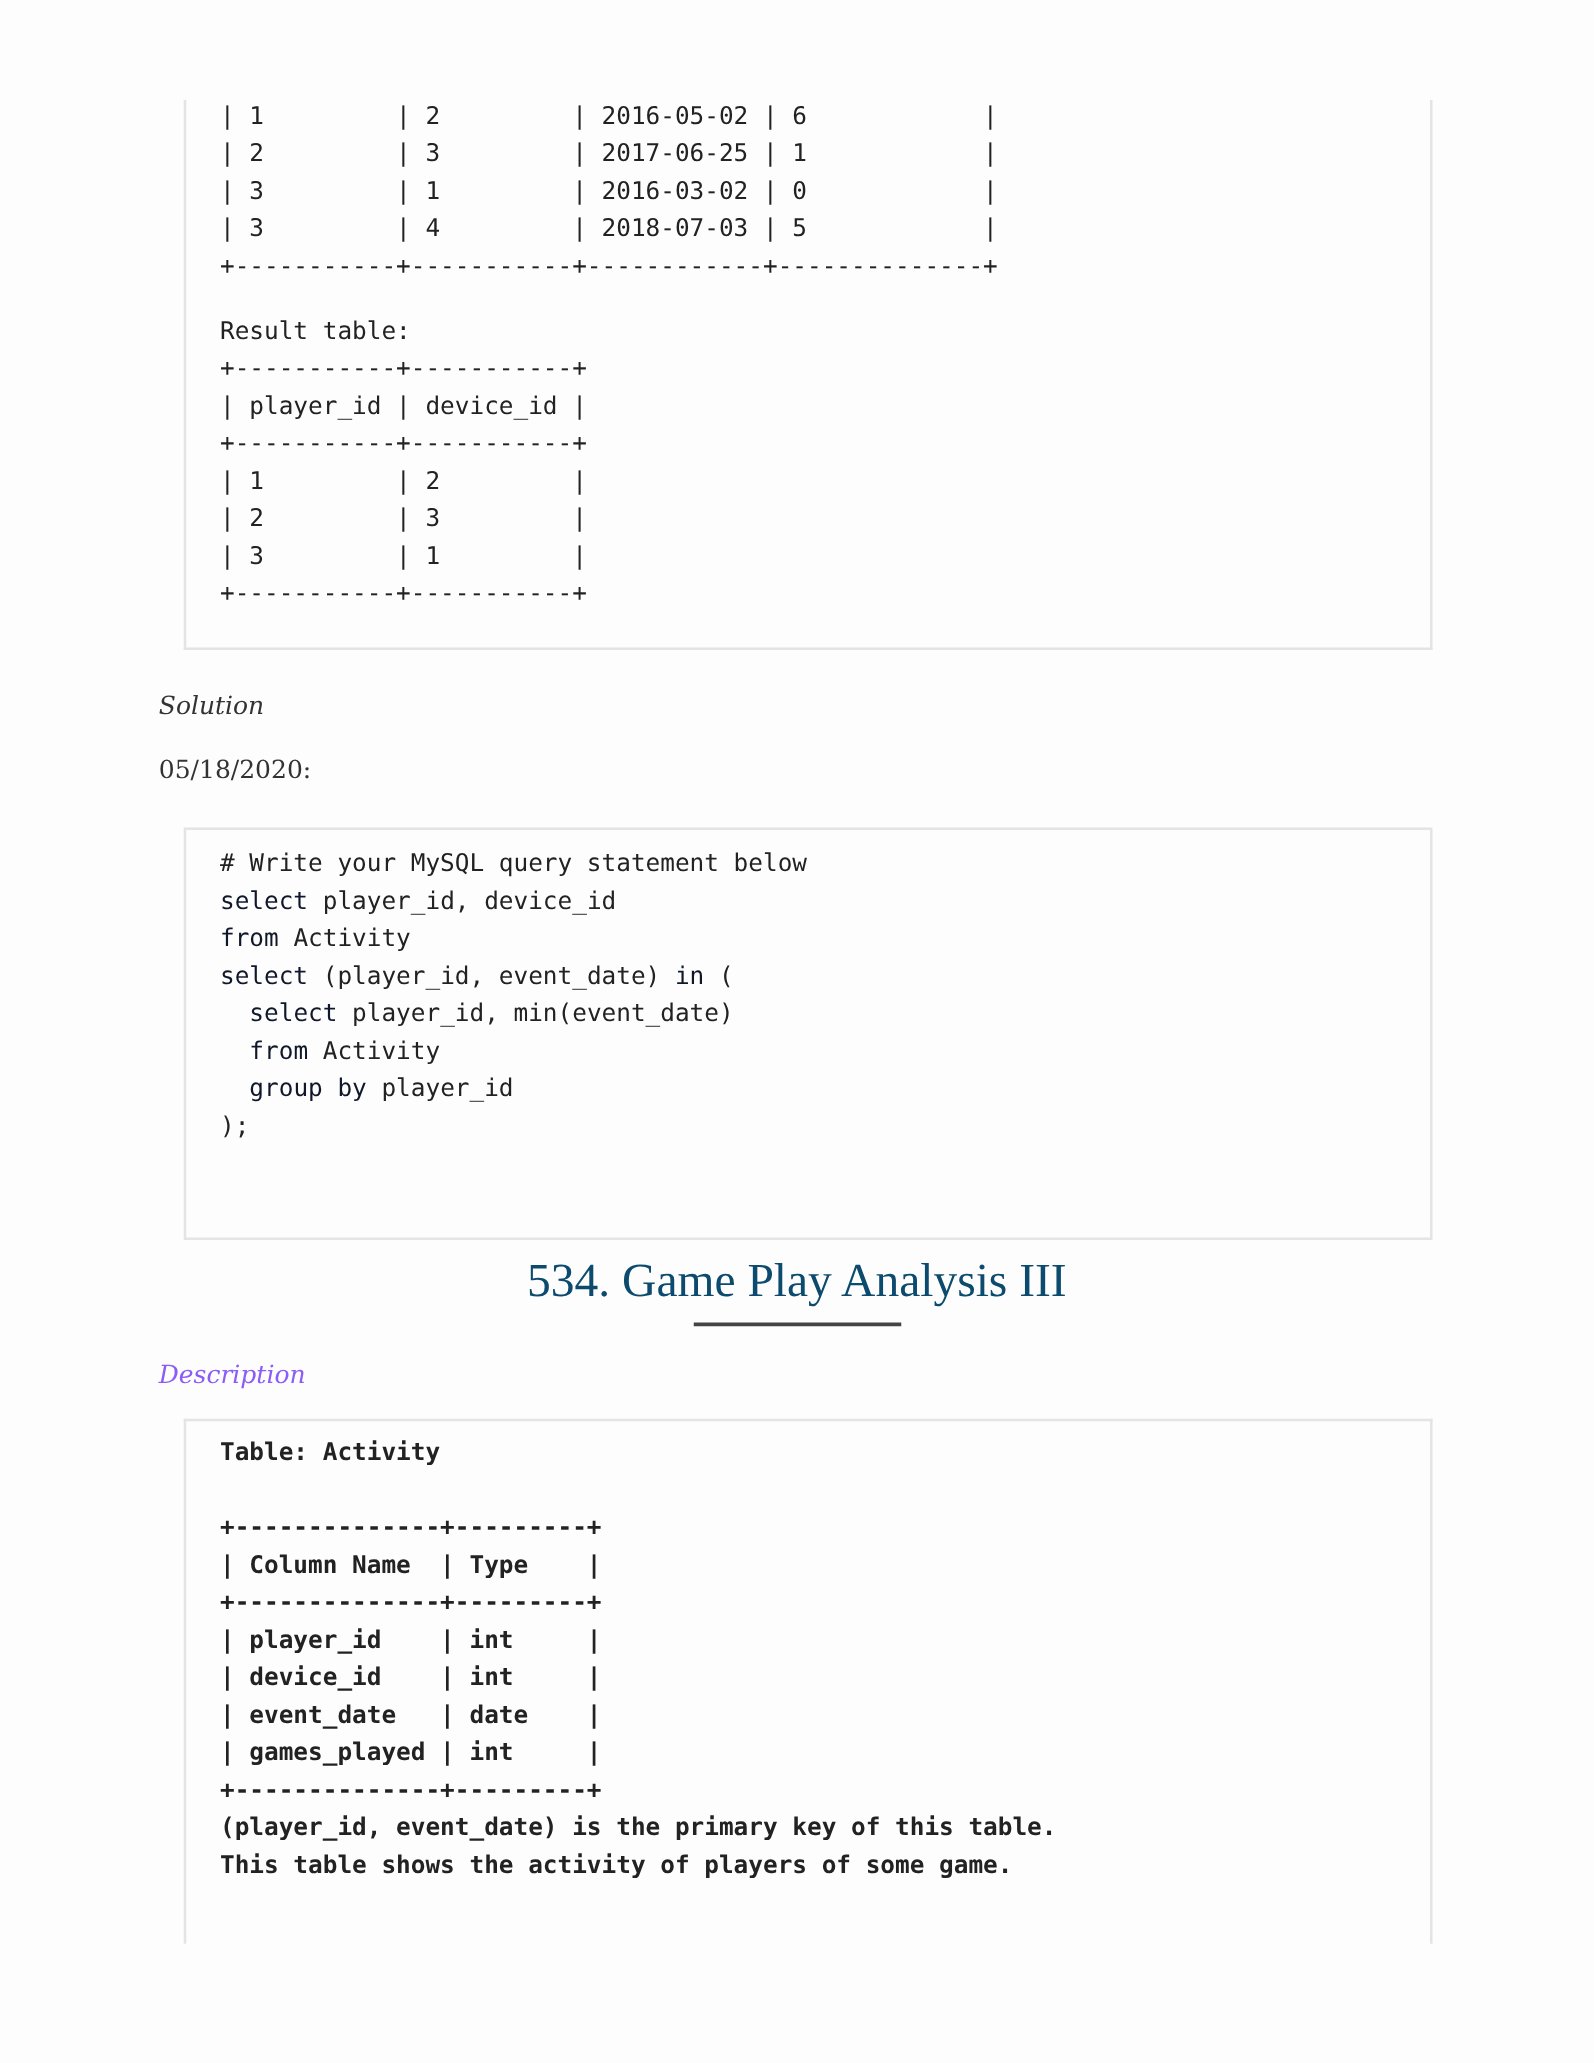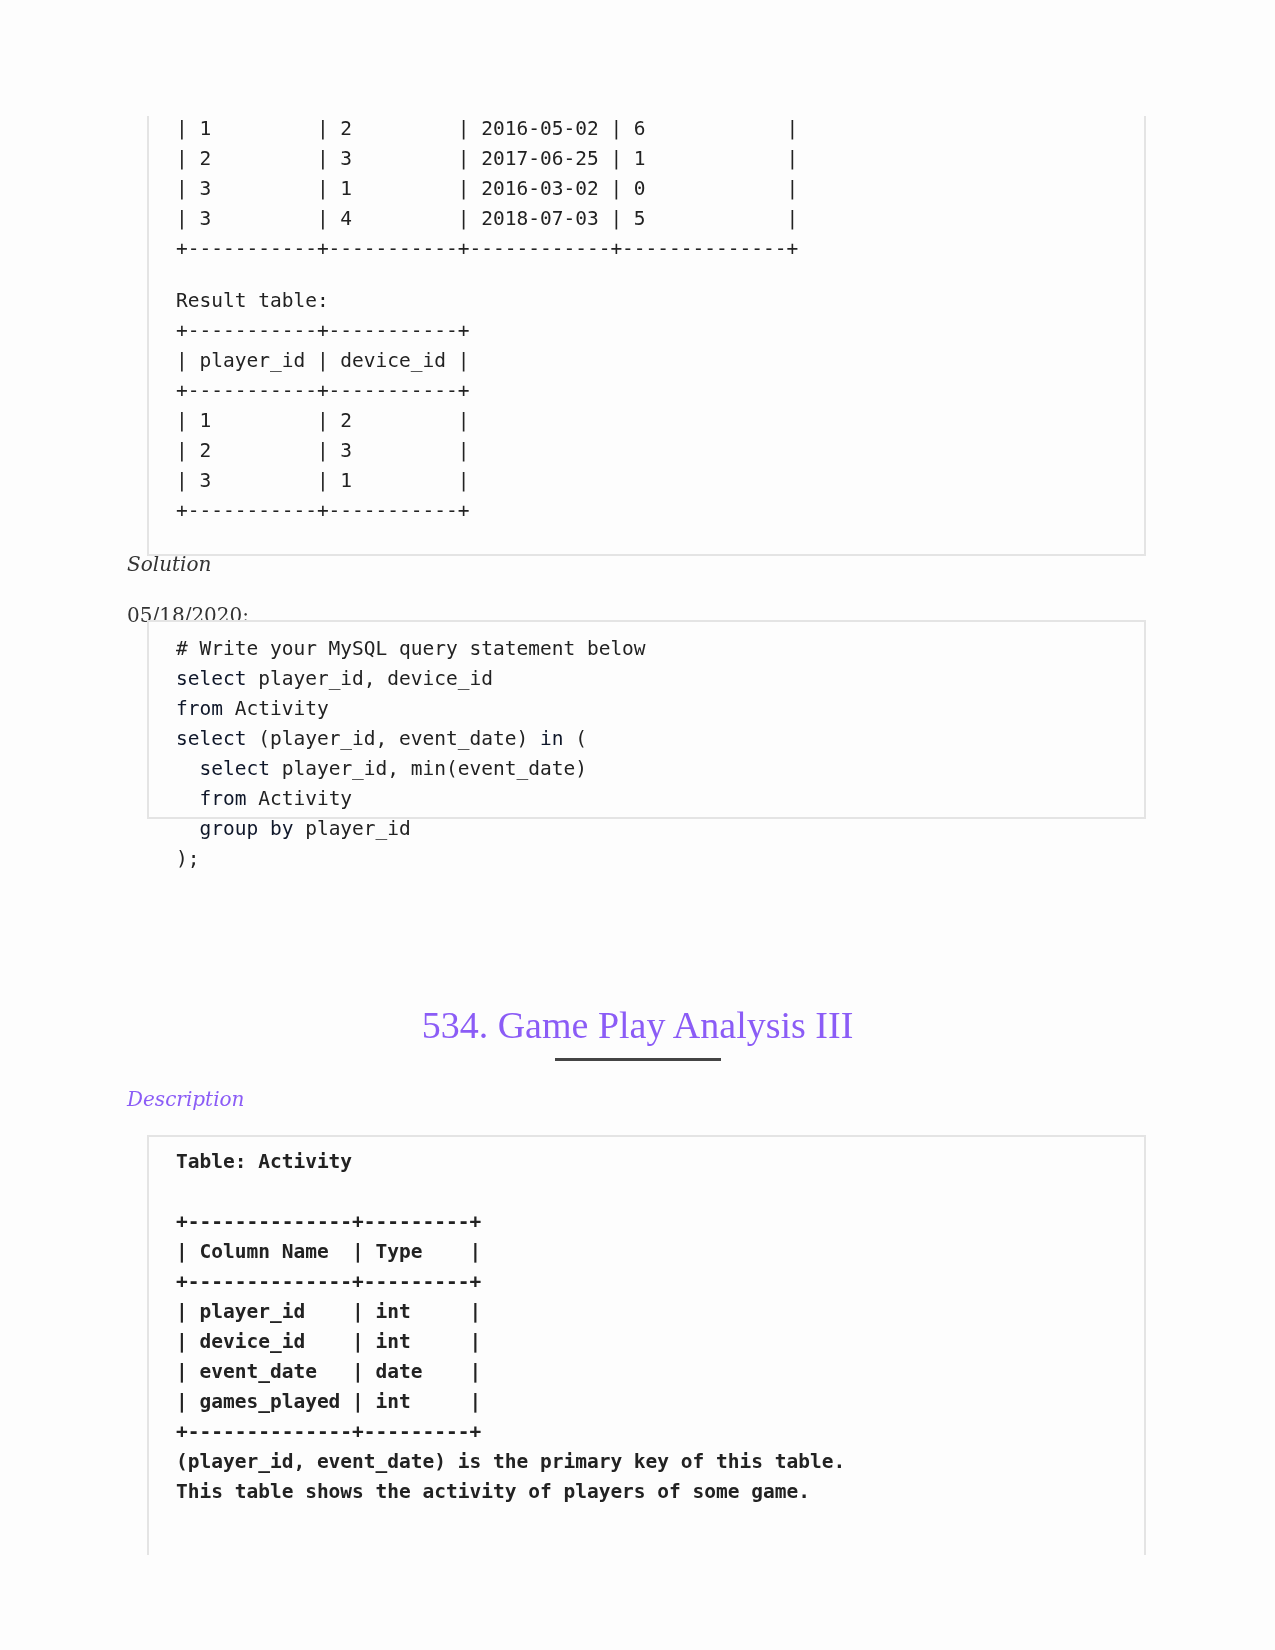--- a/index.html
+++ b/index.html
@@ -1,29 +1,29 @@
 <!DOCTYPE html>
 <html><head>
 <meta charset="utf-8">
 <style>
   html, body { margin:0; padding:0; background:#fdfdfd; }
   body { width:1275px; height:1650px; position:relative; overflow:hidden; font-family:"DejaVu Serif", serif; color:#333; }
   .codebox { position:absolute; left:147px; width:999px; border:2px solid #e4e4e4; background:#fdfdfd; box-sizing:border-box; }
   .codebox pre { margin:0; font-family:"DejaVu Sans Mono", monospace; font-size:19.5px; line-height:30px; color:#222; white-space:pre; }
   .kw { color:#0f172a; }
-  .box1 { top:80px; height:440px; border-top:none;margin-top:36px; }
+  .box1 { top:80px; height:440px; border-top:none; }
   .box1 pre { position:absolute; left:27px; top:84px; }
   .box1 pre.top { top:-2px; }
-  .box2 { top:620px; height:199px;padding-left:13px; }
+  .box2 { top:662px; height:330px;padding-left:13px; }
   .box2 pre { position:absolute; left:27px; top:12px; }
   .box3 { top:1135px; height:420px; border-bottom:none; }
   .box3 pre { position:absolute; left:27px; top:10px;font-weight:bold; }
   .label-italic { position:absolute; left:127px; font-style:italic; font-size:20px; font-family:"DejaVu Serif", serif; }
   .date { position:absolute; left:127px; top:603px; font-size:20px; }
-  .title { position:absolute; left:0; width:1275px; top:1003px; text-align:center; font-size:38px; color:#8b5cf6; font-family:"Liberation Serif", serif; }
+  .title { position:absolute; left:0; width:1275px; top:1003px; text-align:center; font-size:38px; color:#0c4a6e; font-family:"Liberation Serif", serif; }
   .title-rule { position:absolute; left:555px; width:166px; top:1058px; height:3px; background:#444; }
 </style>
 </head>
 <body>
 
 <div class="codebox box1">
   <pre class="top" id="prev-rows">| 1         | 2         | 2016-05-02 | 6            |
 | 2         | 3         | 2017-06-25 | 1            |
 | 3         | 1         | 2016-03-02 | 0            |
 | 3         | 4         | 2018-07-03 | 5            |

